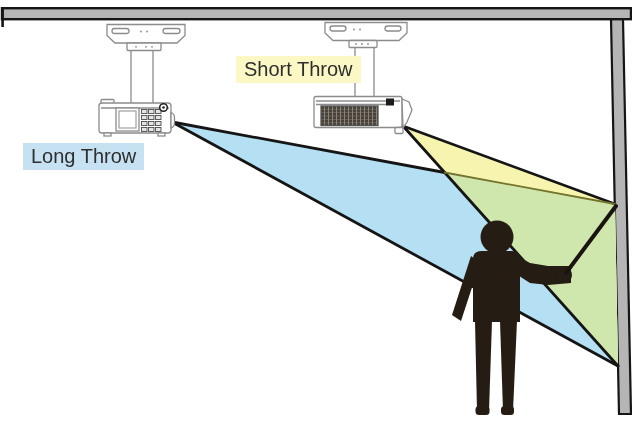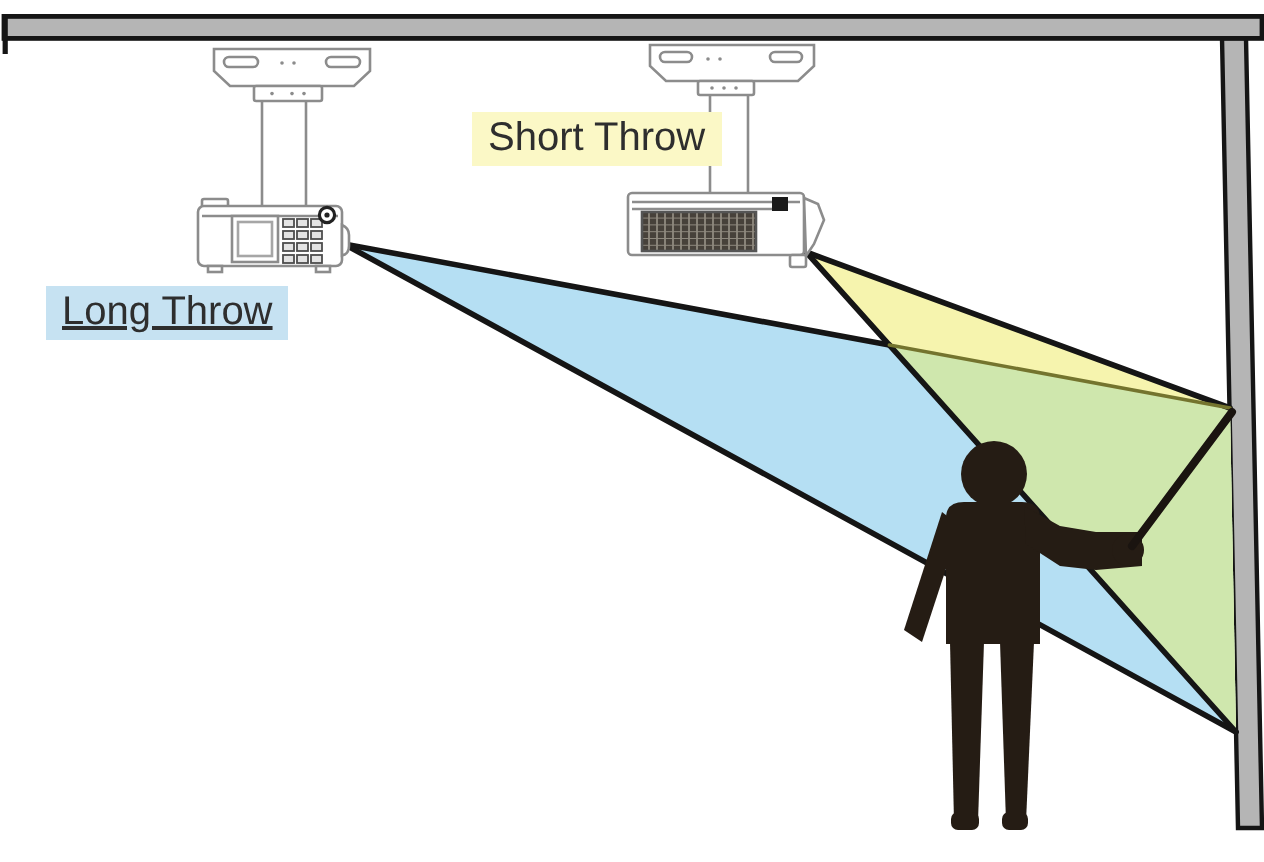--- a/index.html
+++ b/index.html
@@ -13,21 +13,21 @@
   #scene-svg{position:absolute;left:0;top:0;}
   .throw-label{
     position:absolute;
     font-size:20px;
     line-height:26px;
     color:#2e2e2e;
     padding:0 8px 1px 8px;
     white-space:nowrap;
   }
   #short-throw-label{left:200px;top:56px;background:#fbf8c6;margin-left:36px;}
-  #long-throw-label{left:23px;top:143px;background:#c6e2f2;text-decoration:underline;}
+  #long-throw-label{left:23px;top:143px;background:#c6e2f2;}
 </style>
 </head>
 <body>
 
 <div id="stage">
 
   <svg id="scene-svg" width="632" height="431" viewBox="0 0 632 431">
 
     <defs>
       <pattern id="grille" width="4" height="3.4" patternUnits="userSpaceOnUse">

